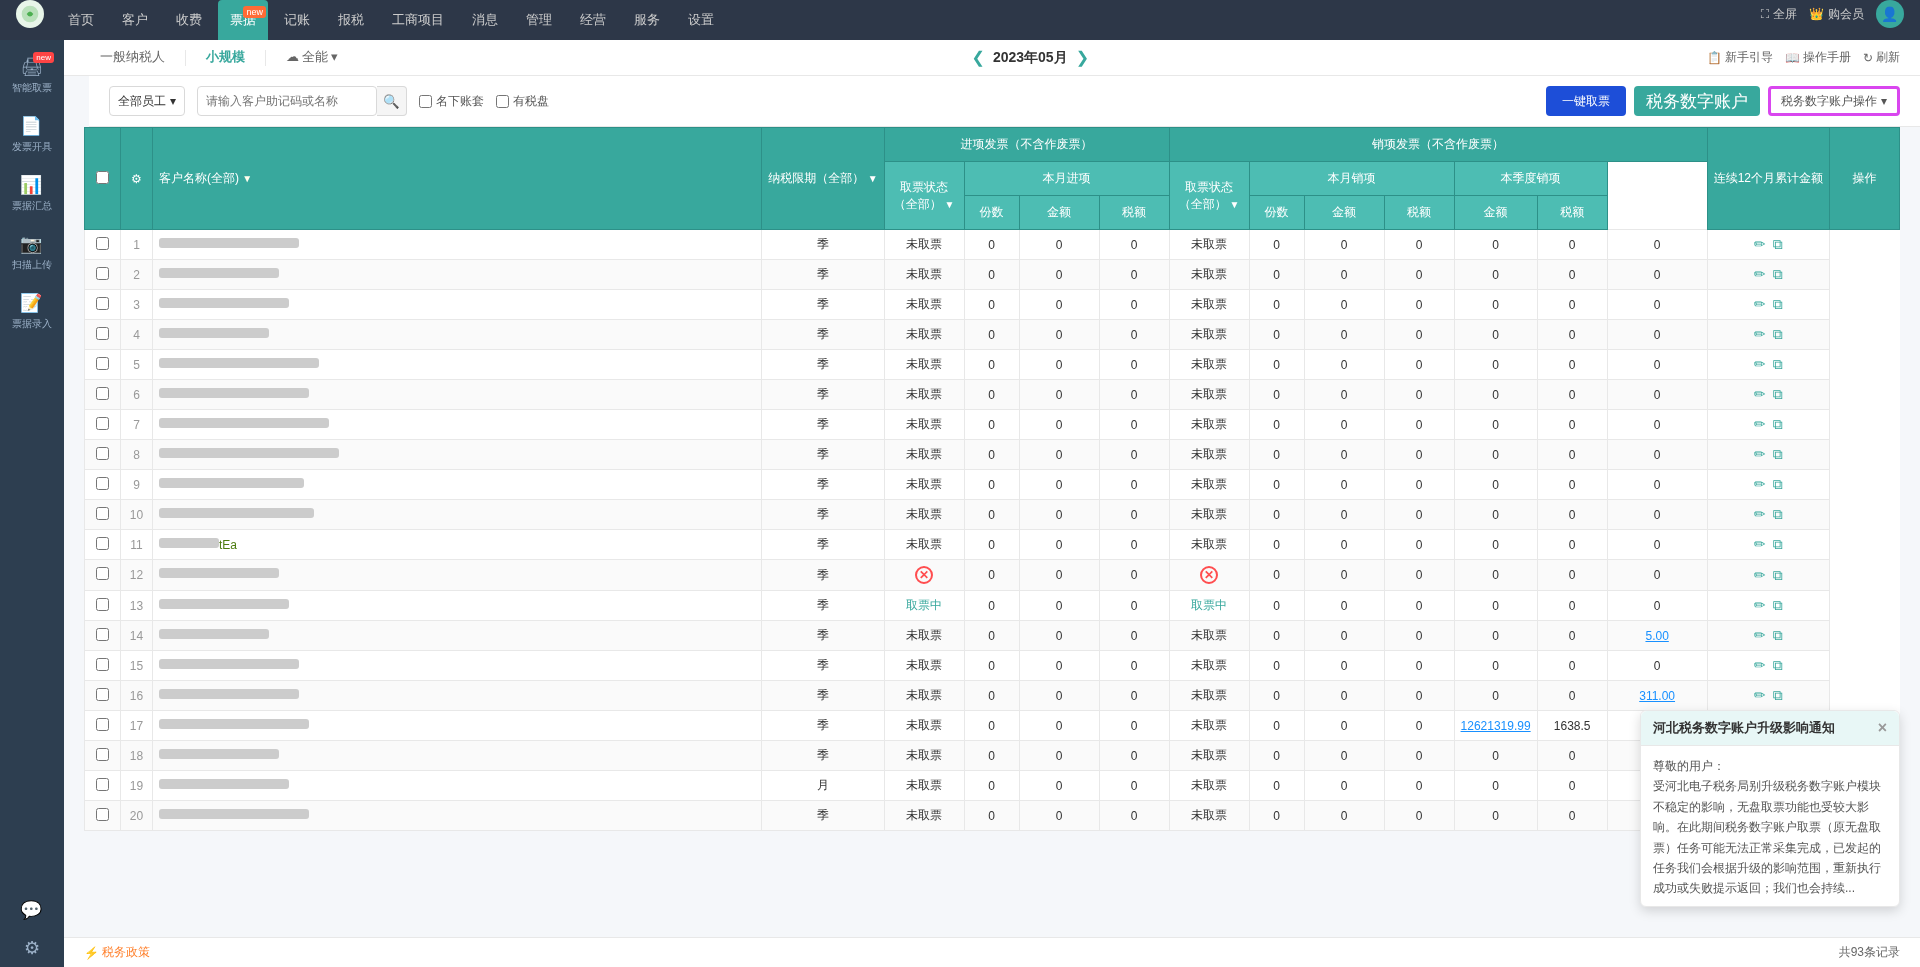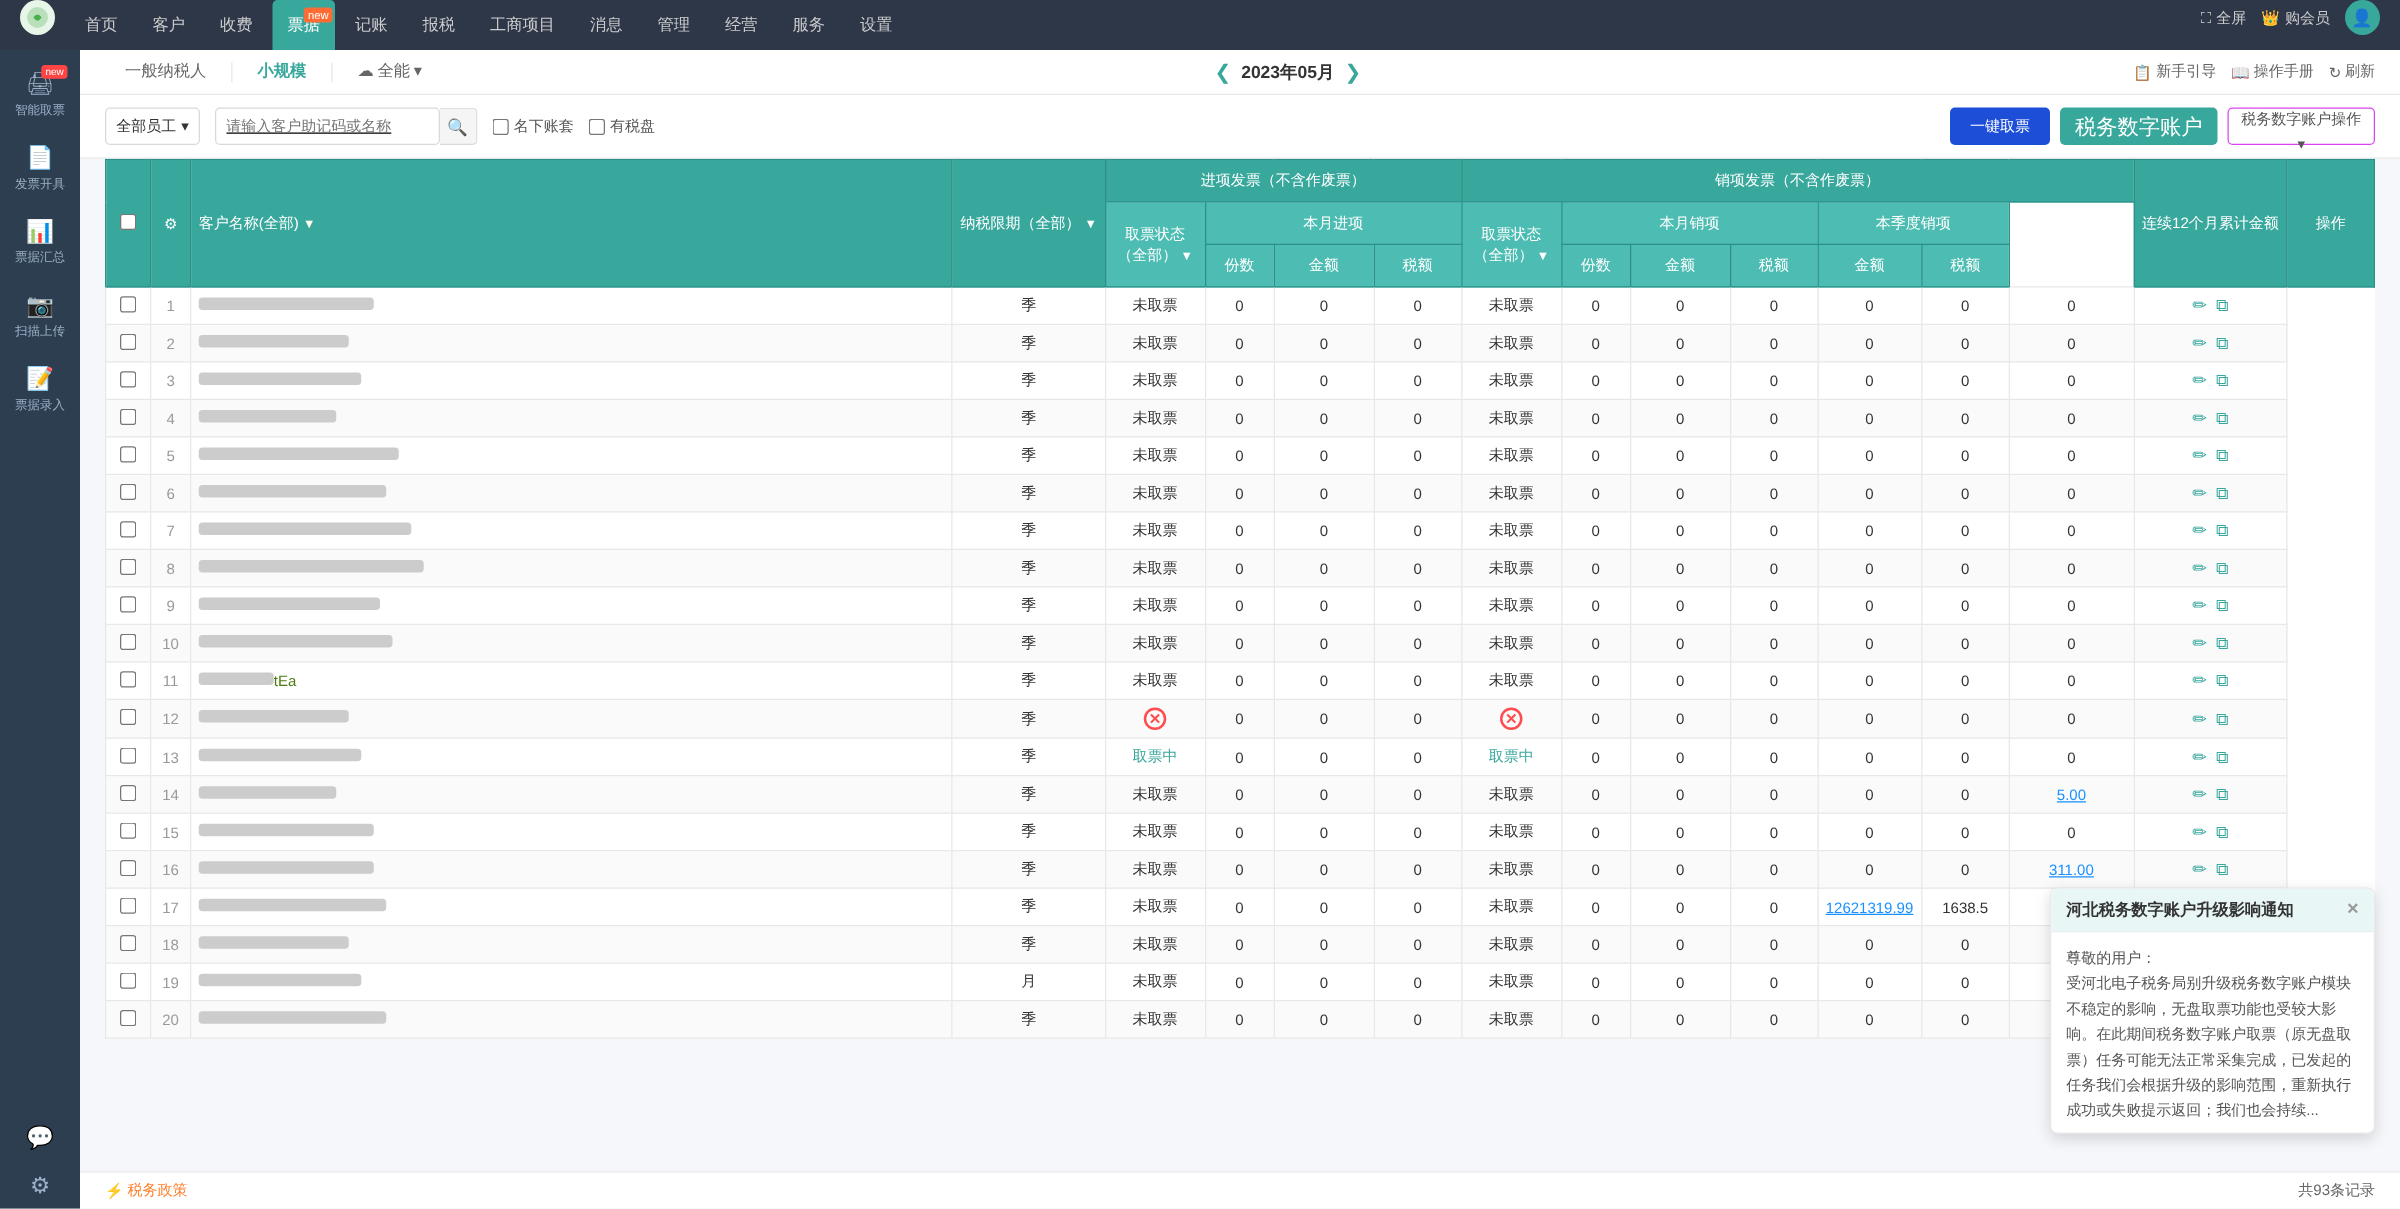--- a/index.html
+++ b/index.html
@@ -31,30 +31,30 @@
     .sub-nav { background: #fff; border-bottom: 1px solid #e8e8e8; padding: 0 20px; display: flex; align-items: center; height: 36px; gap: 0; }
     .sub-nav-item { padding: 0 16px; height: 44px; display: flex; align-items: center; cursor: pointer; color: #666; font-size: 13px; border-bottom: 2px solid transparent; }
     .sub-nav-item.active { color: #38a89d; border-bottom: 2px solid #38a89d; font-weight: bold; }
     .sub-nav-divider { width: 1px; height: 16px; background: #e8e8e8; margin: 0 4px; }
     .sub-nav-right { margin-left: auto; display: flex; align-items: center; gap: 12px; }
     .date-nav { display: flex; align-items: center; gap: 8px; color: #333; font-size: 13px; }
     .date-nav-btn { cursor: pointer; color: #38a89d; font-size: 16px; }
     .sub-nav-link { color: #666; font-size: 12px; cursor: pointer; display: flex; align-items: center; gap: 3px; }
 
     
-    .toolbar { background: #fff; padding: 10px 20px; display: flex; align-items: center; gap: 12px; border-bottom: 1px solid #e8e8e8; }
+    .toolbar { background: #fff; padding: 10px 20px; display: flex; align-items: center; gap: 12px; border-bottom: 1px solid #e8e8e8; margin-left: 25px; }
     .select-box { border: 1px solid #d9d9d9; border-radius: 4px; padding: 4px 8px; display: flex; align-items: center; gap: 4px; cursor: pointer; background: #fff; color: #333; font-size: 12px; height: 30px; }
-    .search-input { border: 1px solid #d9d9d9; border-radius: 4px; padding: 4px 8px; width: 180px; height: 30px; font-size: 12px; outline: none; text-decoration: underline; }
+    .search-input { border: 1px solid #d9d9d9; border-radius: 4px; padding: 4px 8px; width: 180px; height: 30px; font-size: 12px; outline: none; }
     .search-btn { background: #f5f5f5; border: 1px solid #d9d9d9; border-left: none; border-radius: 0 4px 4px 0; height: 30px; width: 30px; display: flex; align-items: center; justify-content: center; cursor: pointer; }
     .input-wrap { display: flex; align-items: center; }
     .checkbox-label { display: flex; align-items: center; gap: 4px; cursor: pointer; color: #555; font-size: 12px; }
     .checkbox-label input { cursor: pointer; }
     .btn-primary { background: #1d4ed8; color: #fff; border: none; border-radius: 4px; padding: 0 16px; height: 30px; cursor: pointer; font-size: 12px; }
     .btn-teal { background: #38a89d; color: #fff; border: none; border-radius: 4px; padding: 0 12px; height: 30px; cursor: pointer; font-size: 17px; }
-    .btn-outline { background: #fff; color: #555; border: 1px solid #d946ef; border-radius: 4px; padding: 0 10px; height: 30px; cursor: pointer; font-size: 12px; display: flex; align-items: center; gap: 4px; flex-direction: column; }
+    .btn-outline { background: #fff; color: #555; border: 3px solid #d946ef; border-radius: 4px; padding: 0 10px; height: 30px; cursor: pointer; font-size: 12px; display: flex; align-items: center; gap: 4px; }
     .toolbar-right { margin-left: auto; display: flex; align-items: center; gap: 8px; }
 
     
     .table-container { flex: 1; overflow: auto; padding: 0 20px 20px; }
     table { width: 100%; border-collapse: collapse; background: #fff; min-width: 1700px; }
     thead tr th { background: #38a89d; color: #fff; padding: 8px 6px; text-align: center; font-size: 12px; font-weight: normal; border: 1px solid #2d9088; white-space: nowrap; }
     thead tr:first-child th { background: #38a89d; }
     th.sub-header { background: #4dbdb3; }
     tbody tr td { padding: 6px 6px; text-align: center; border: 1px solid #e8e8e8; font-size: 12px; color: #333; }
     tbody tr:nth-child(even) td { background: #fafafa; }

